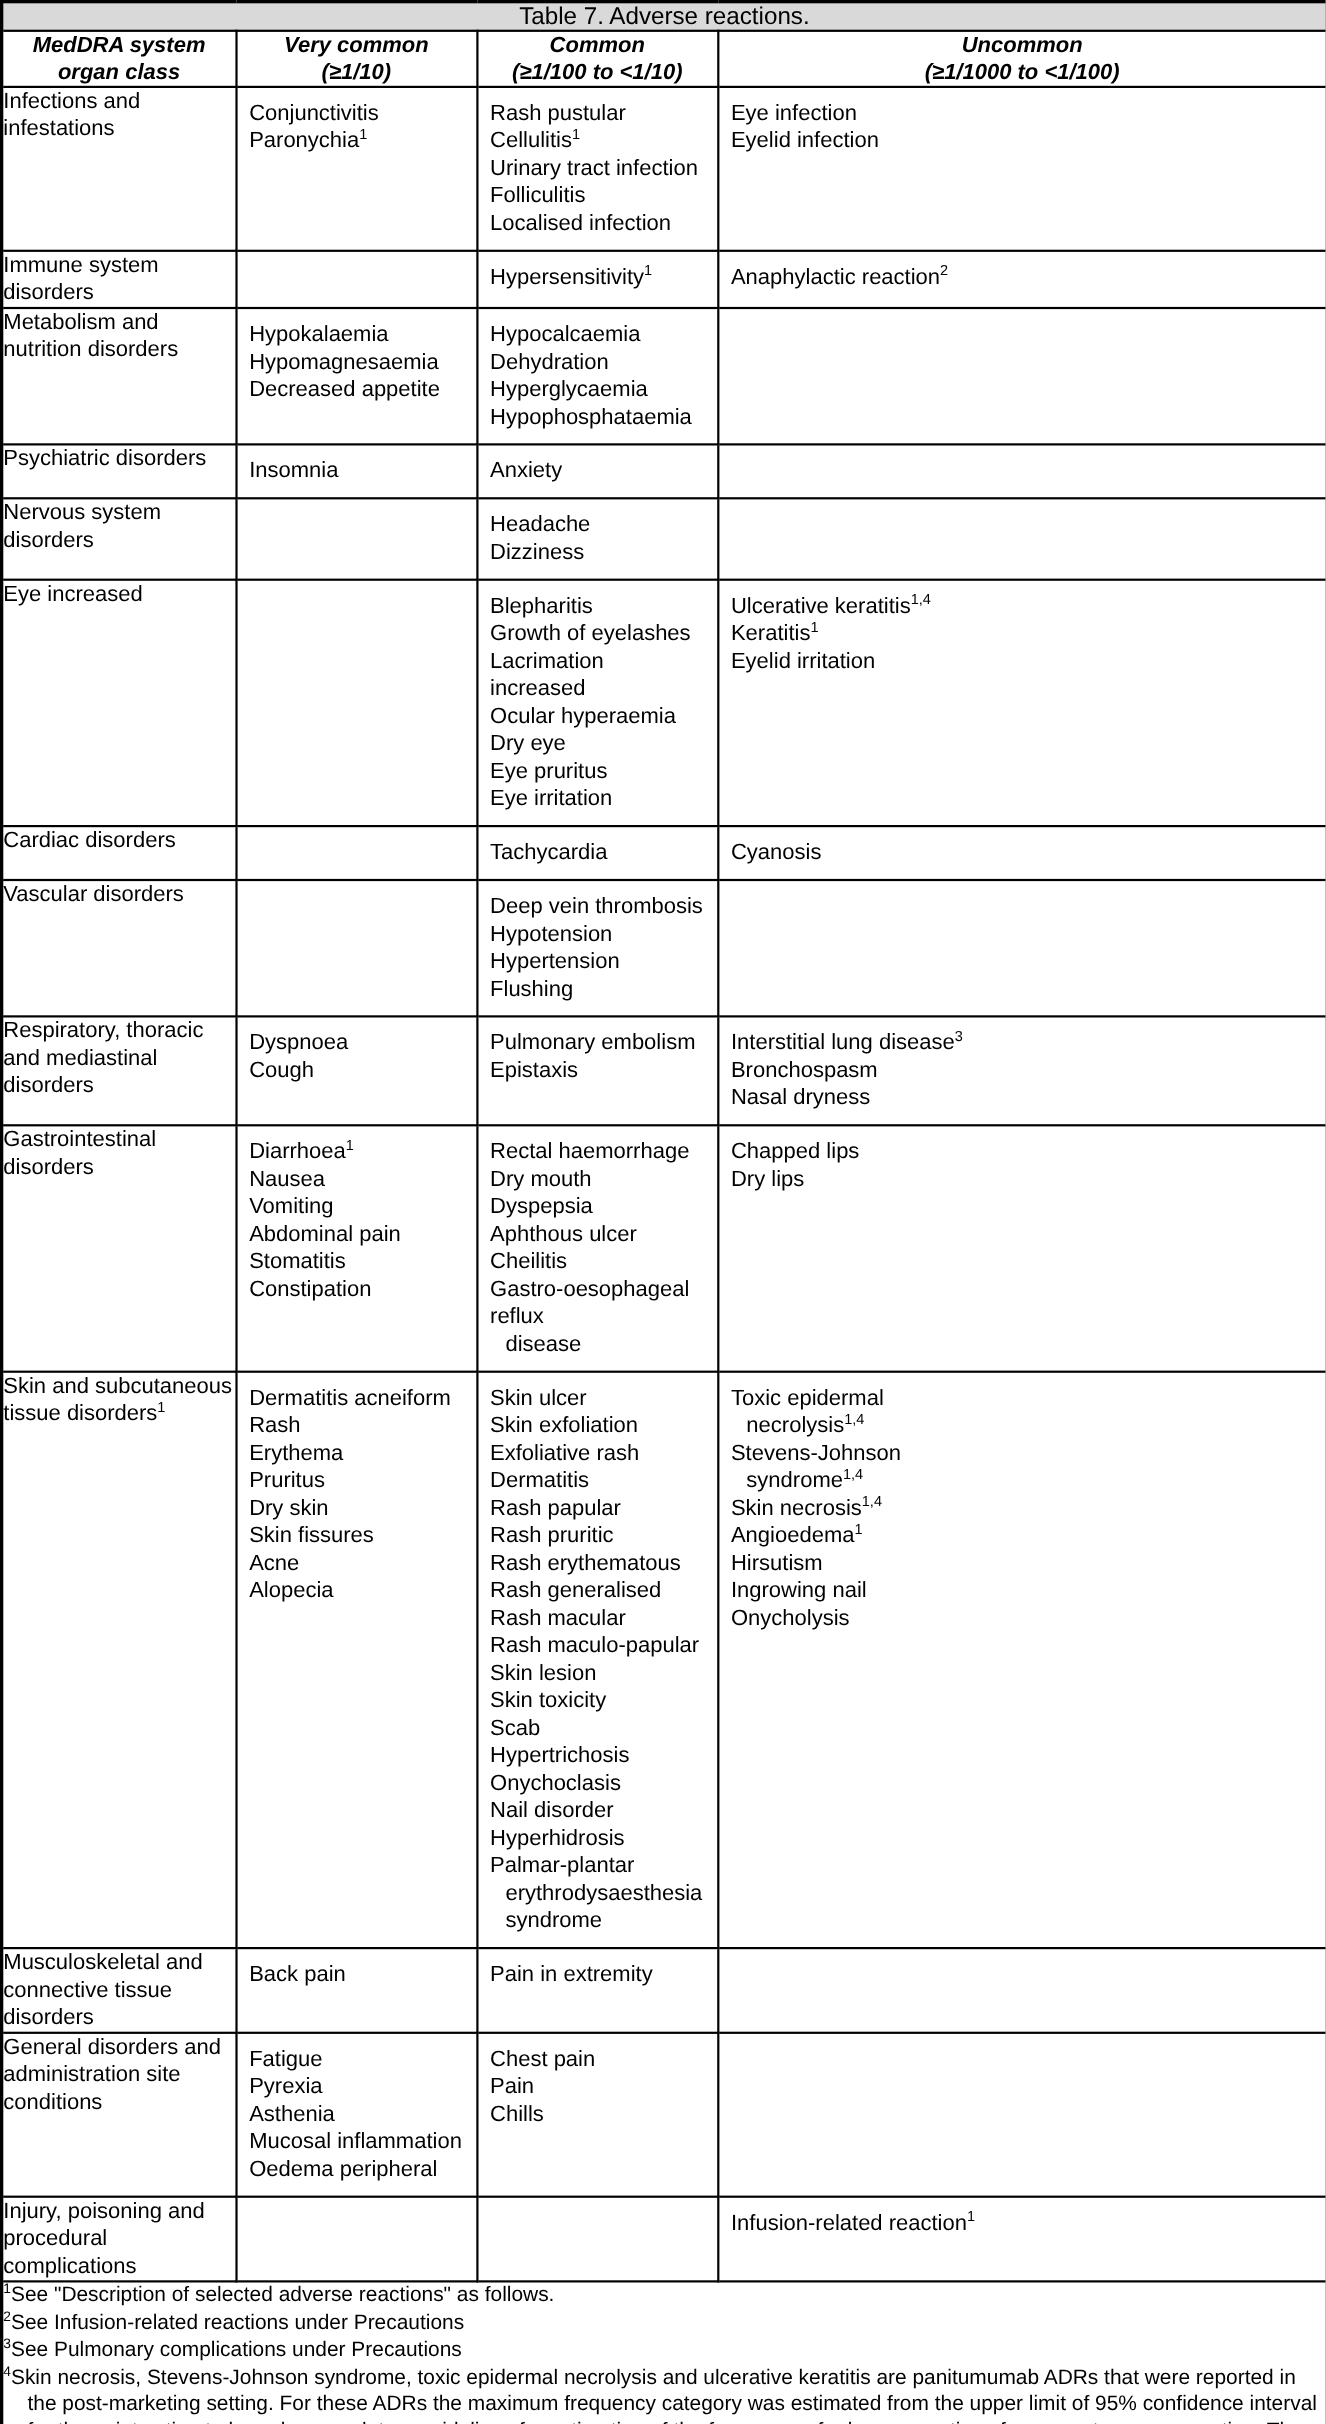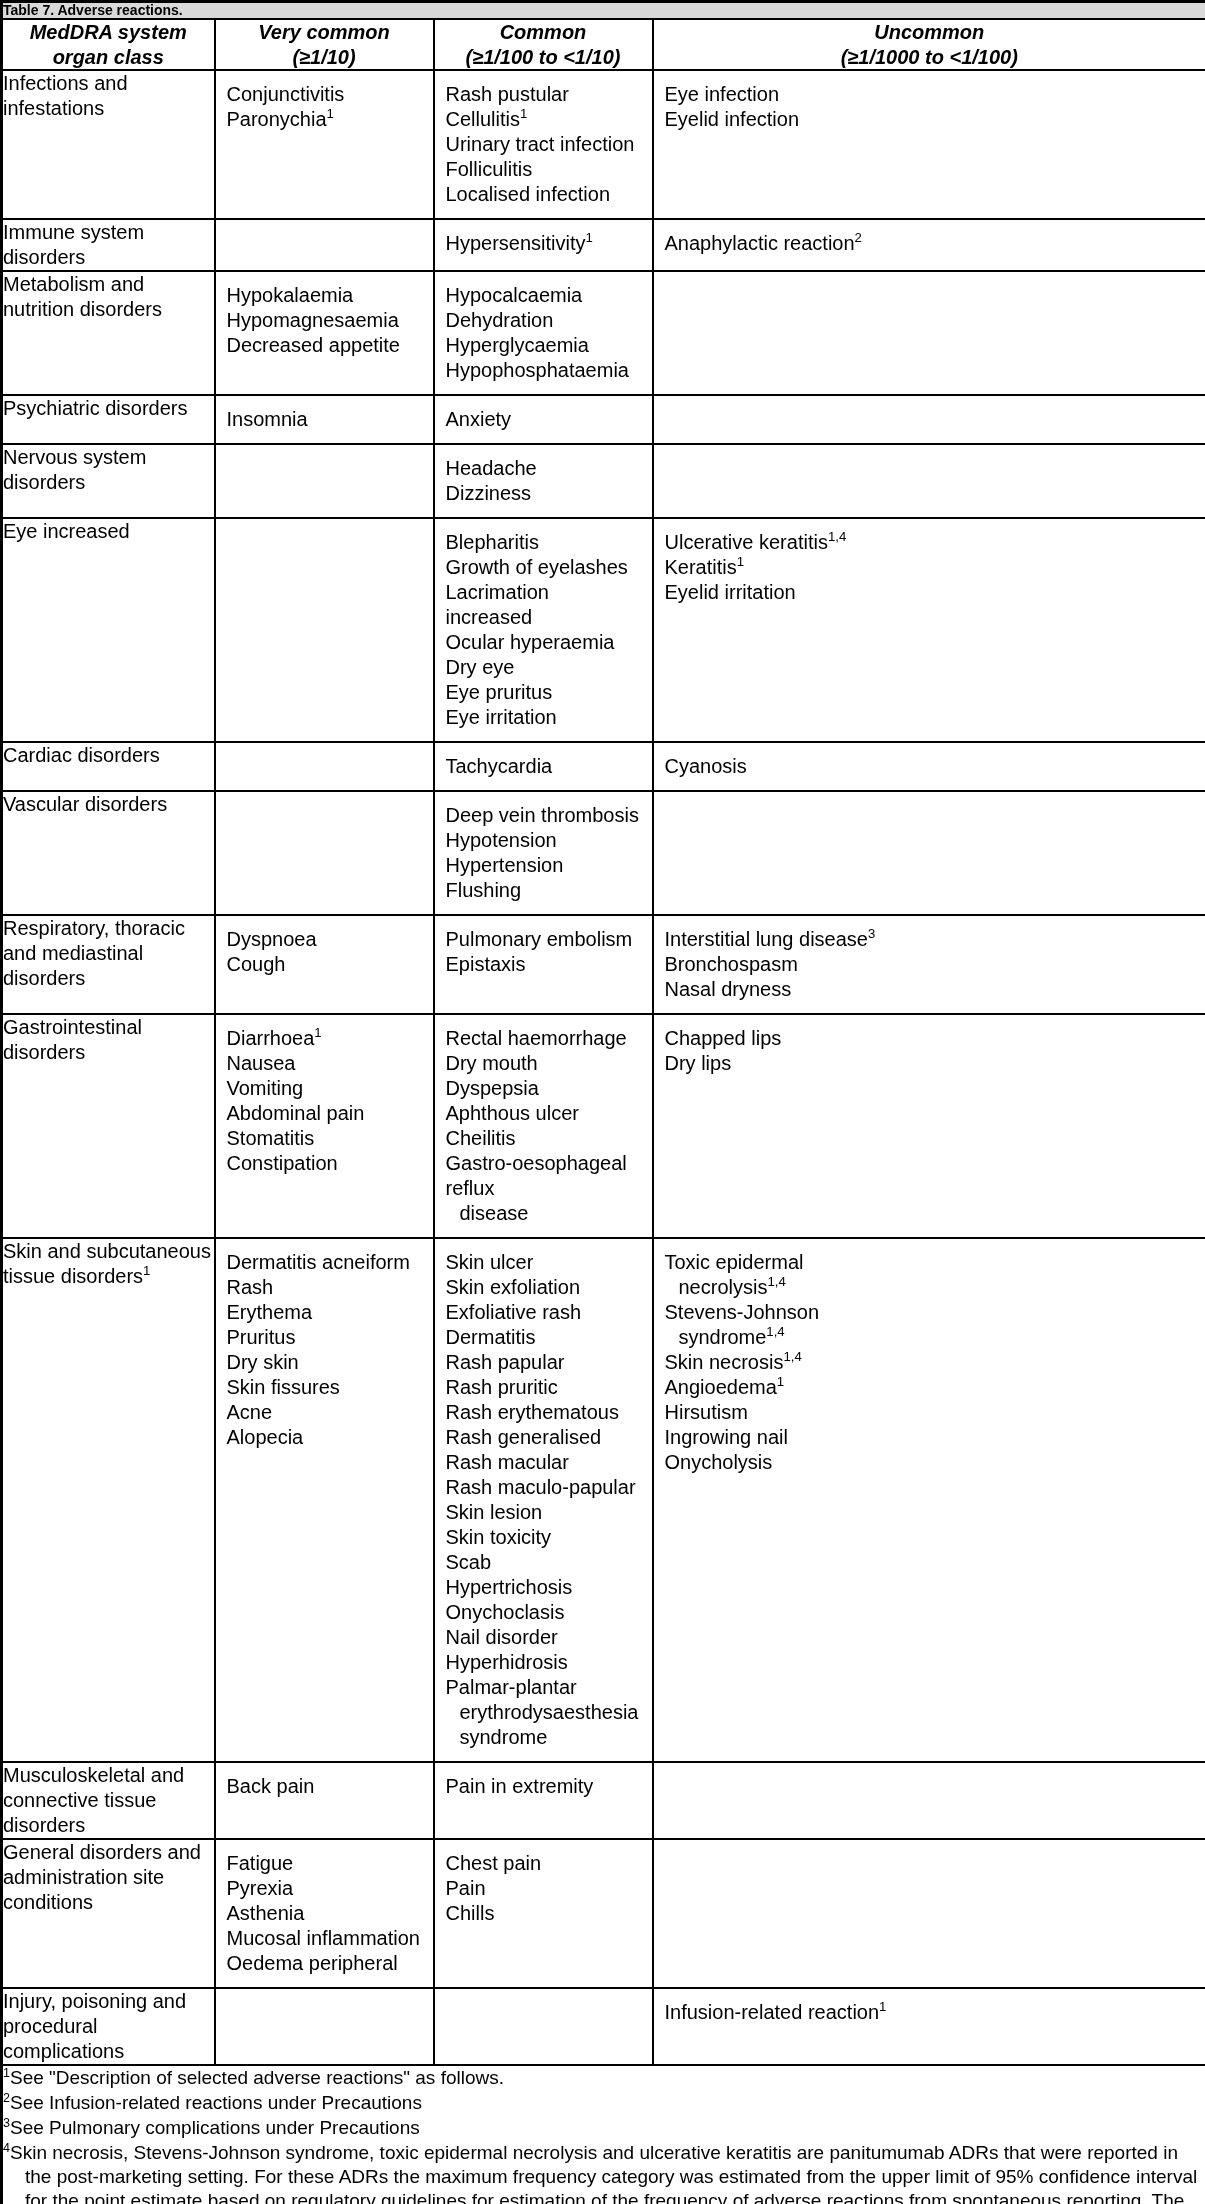--- a/index.html
+++ b/index.html
@@ -23,23 +23,24 @@
     vertical-align: top;
     padding: 0;
   }
   
   .caption-cell {
     background: #d9d9d9;
     padding: 6px 10px 7px 10px;
     border-bottom: 3px solid #000;
   }
   .caption-text {
-    font-size: 14px;
-    font-weight: bold;
+    font-size: 22px;
+    font-weight: normal;
     line-height: 1.1;
+    text-align: center;
   }
   
   .colhead {
     text-align: center;
     font-weight: bold;
     font-size: 20px;
     line-height: 1.22;
     padding: 5px 6px 6px 6px;
     border-bottom: 3px solid #000;
     font-style: italic;

